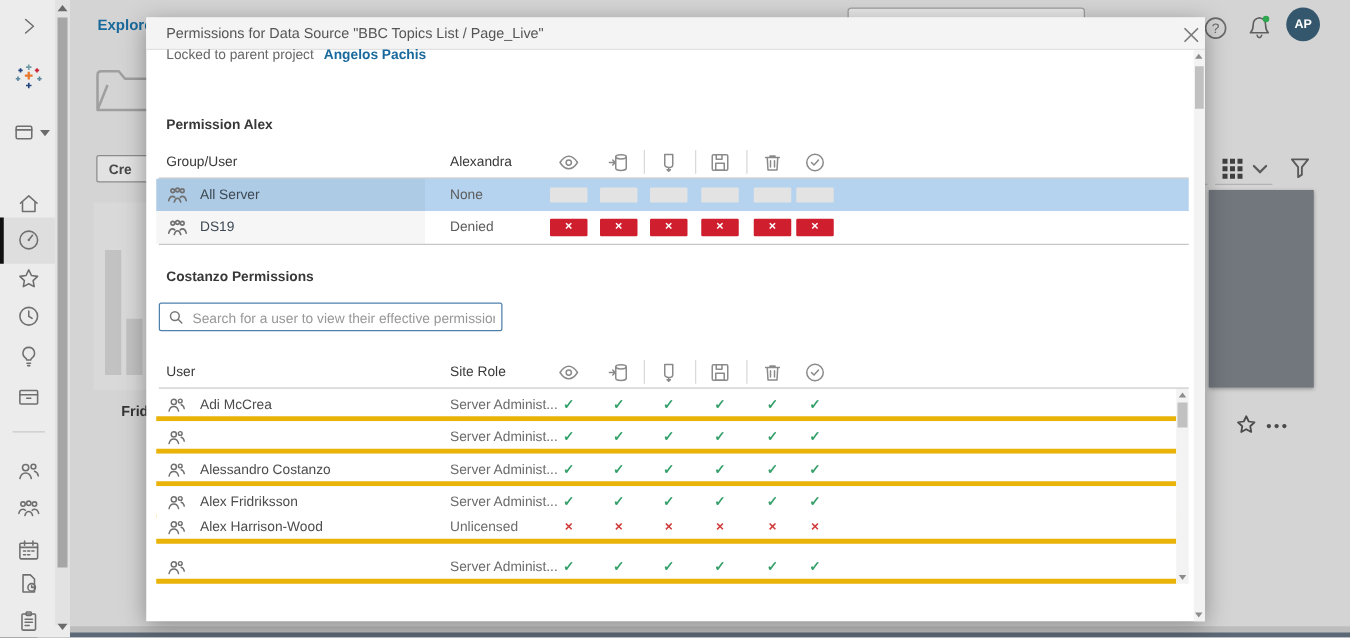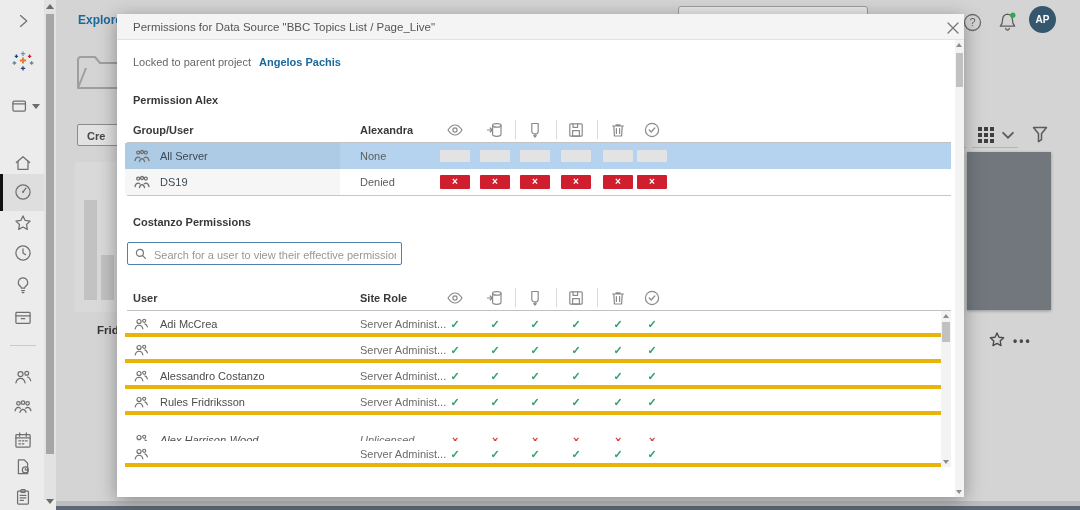--- a/index.html
+++ b/index.html
@@ -49,24 +49,24 @@
   .corner-block{position:absolute;left:0;top:504px;width:30px;height:6px;background:#1c1c1c}
 
   
   .modal{position:absolute;left:117px;top:14px;width:847px;height:483px;background:#fff;
          box-shadow:0 4px 18px rgba(0,0,0,.35);z-index:10}
   .modal-header{position:absolute;left:0;top:0;width:100%;height:26px;background:#f4f4f4;border-bottom:1px solid #e2e2e2;box-sizing:border-box}
   .modal-title{position:absolute;left:16px;top:0;line-height:26px;font-size:11.5px;color:#555;white-space:nowrap}
   .close-btn{position:absolute;left:828px;top:6px;width:16px;height:16px;cursor:pointer}
   .close-btn svg{stroke:#7a7a7a;stroke-width:1.4;fill:none;stroke-linecap:round}
 
-  .locked-row{position:absolute;left:16px;top:42px;color:#666}
+  .locked-row{position:absolute;left:16px;top:24px;color:#666}
   .locked-link{color:#19699c;font-weight:bold;margin-left:8px}
   .sec-heading{position:absolute;left:16px;font-weight:bold;color:#383838}
-  .col-label{position:absolute;font-weight:bold;color:#393939;line-height:24px}
+  .col-label{position:absolute;font-weight:normal;color:#393939;line-height:24px}
 
   .cap-iconrow{position:absolute;left:0;top:0;width:100%;height:24px}
   .cap-ic{position:absolute;top:3px;width:18px;height:18px}
   .cap-ic svg{stroke:#8a8a8a;fill:none;stroke-width:1.2;stroke-linecap:round;stroke-linejoin:round}
   .cap-div{position:absolute;top:2px;width:1px;height:19px;background:#d9d9d9}
 
   .hdr-underline{position:absolute;height:1px;background:#c2c2c2}
 
   .p-row{position:absolute;left:8px;width:826px;height:26px}
   .rules-row{background:#fff}
@@ -518,30 +518,30 @@
       </div>
       <div class="p-row user-row" style="top: 375px; width: 816px;">
         <span class="u-icon">
           <svg viewBox="0 0 18 18">
             <circle cx="6.8" cy="6.2" r="2.3"></circle>
             <path d="M2.5 14.5c.6-2.7 2.2-4.1 4.3-4.1s3.7 1.4 4.3 4.1"></path>
             <circle cx="12.6" cy="5.4" r="1.7"></circle>
             <path d="M13.4 8.8c1.5.4 2.4 1.6 2.8 3.5"></path>
           </svg>
         </span>
-        <span class="u-name">Rules Fridriksson</span>
+        <span class="u-name">Alex Fridriksson</span>
         <span class="u-role">Server Administ...</span>
         <span class="mark ok" style="left: 330px;">✓</span>
         <span class="mark ok" style="left: 370px;">✓</span>
         <span class="mark ok" style="left: 410px;">✓</span>
         <span class="mark ok" style="left: 451px;">✓</span>
         <span class="mark ok" style="left: 493px;">✓</span>
         <span class="mark ok" style="left: 527px;">✓</span>
       </div>
-      <div class="p-row user-row" style="top: 413px; width: 816px; font-style: italic;">
+      <div class="p-row user-row" style="top: 395px; width: 816px;">
         <span class="u-icon">
           <svg viewBox="0 0 18 18">
             <circle cx="6.8" cy="6.2" r="2.3"></circle>
             <path d="M2.5 14.5c.6-2.7 2.2-4.1 4.3-4.1s3.7 1.4 4.3 4.1"></path>
             <circle cx="12.6" cy="5.4" r="1.7"></circle>
             <path d="M13.4 8.8c1.5.4 2.4 1.6 2.8 3.5"></path>
           </svg>
         </span>
         <span class="u-name">Alex Harrison-Wood</span>
         <span class="u-role">Unlicensed</span>

